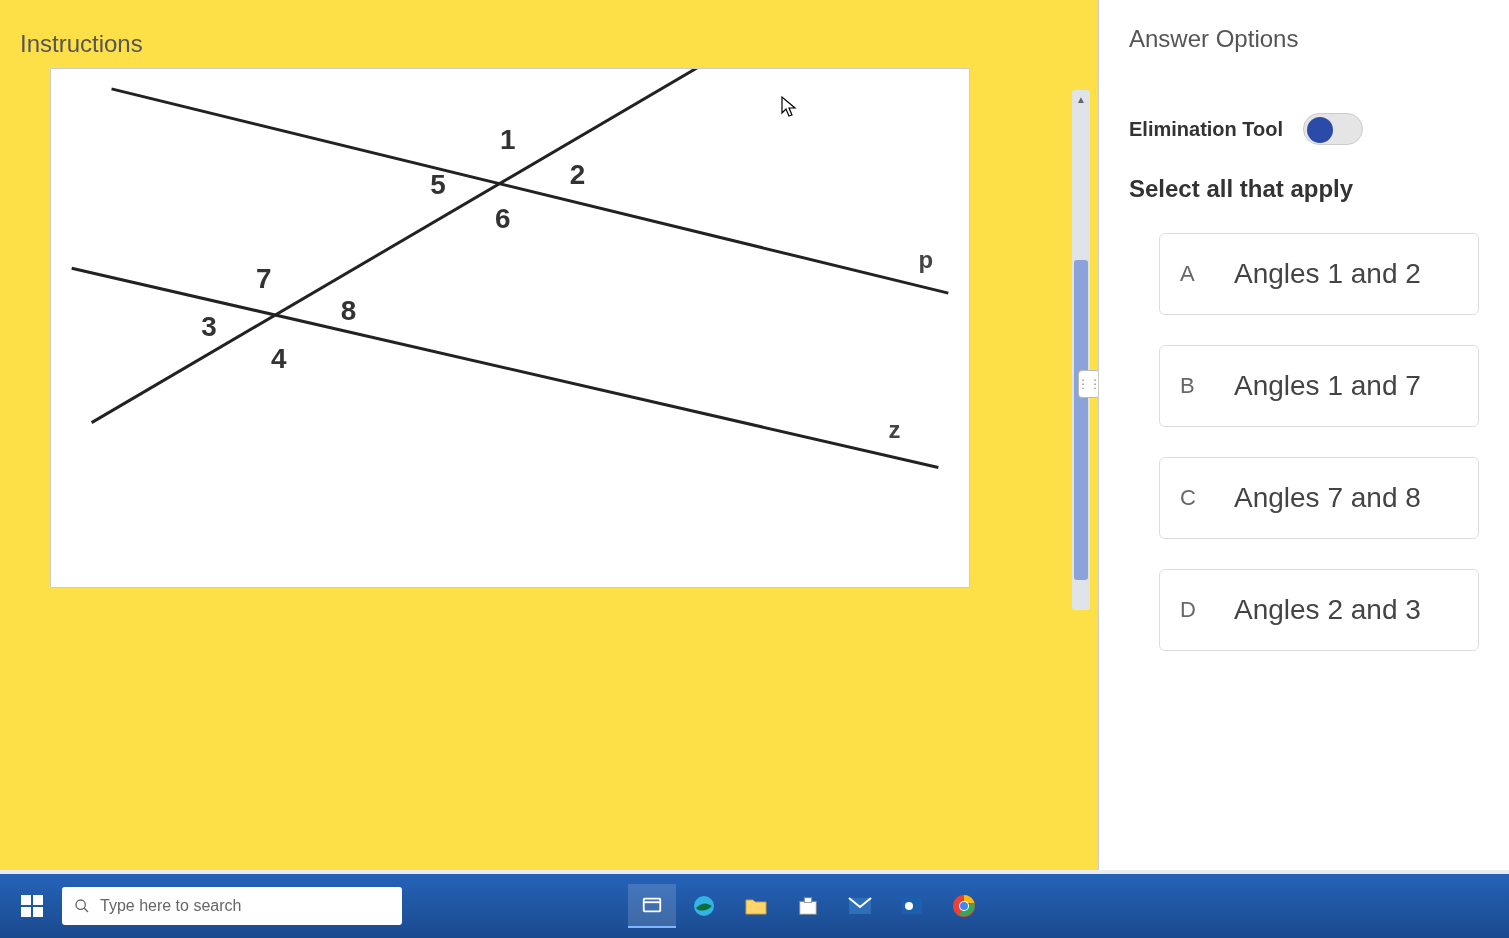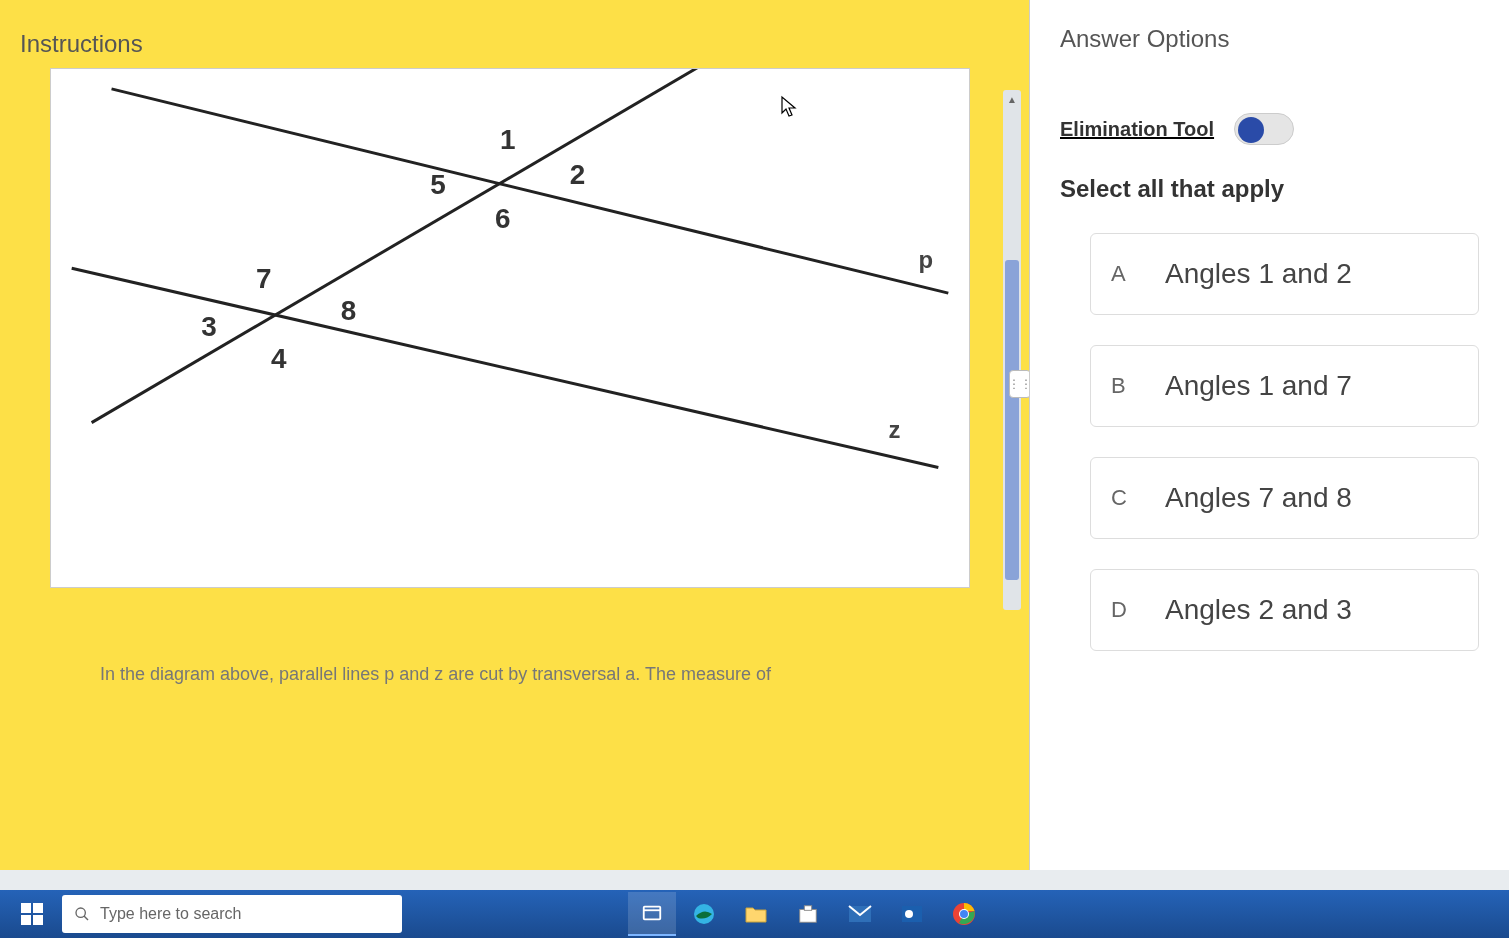--- a/index.html
+++ b/index.html
@@ -80,38 +80,37 @@
       width: 22px;
       height: 28px;
       background: #fff;
       border: 1px solid #bbb;
       border-radius: 4px;
       display: flex; align-items: center; justify-content: center;
       color: #888;
       font-size: 12px;
     }
     .right-panel {
-      width: 480px;
+      width: 411px;
       border-left: 1px solid #ccc;
       padding: 25px 30px;
       background: #fff;
     }
     .answer-options-label {
       font-size: 24px;
       color: #555;
       margin-bottom: 60px;
       font-weight: 500;
     }
     .elim-row {
       display: flex;
       align-items: center;
       justify-content: flex-start;
       gap: 20px;
       margin-bottom: 30px;
-      text-decoration: underline;
     }
     .elim-label {
       font-size: 20px;
       font-weight: bold;
       color: #333;
     }
     .toggle {
       width: 60px;
       height: 32px;
       background: #e5e5e5;
@@ -155,21 +154,21 @@
     .option-text {
       font-size: 28px;
       color: #444;
       font-weight: 500;
     }
     .taskbar {
       position: absolute;
       bottom: 0;
       left: 0;
       right: 0;
-      height: 48px;
+      height: 64px;
       background: linear-gradient(180deg, #2563b8 0%, #1a4a8e 100%);
       display: flex;
       align-items: center;
       padding: 0 8px;
       gap: 6px;
     }
     .start-btn {
       width: 48px;
       height: 44px;
       display: flex; align-items: center; justify-content: center;
@@ -253,21 +252,20 @@
         <text class="angle-label" x="290" y="252">8</text>
         <text class="angle-label" x="150" y="268">3</text>
         <text class="angle-label" x="220" y="300">4</text>
 
         <text class="line-label" x="870" y="200">p</text>
         <text class="line-label" x="840" y="370">z</text>
       </svg>
     </div>
 
     <div class="question-text">
-      <div>In the diagram above, parallel lines p and z are cut by transversal a. The measure of</div>
     </div>
 
     <div class="scrollbar">
       <div class="scroll-up">▲</div>
       <div class="scroll-thumb"></div>
       <div class="scroll-grip">⋮⋮</div>
     </div>
 
     <div class="cursor">
       <svg width="20" height="24" viewBox="0 0 20 24">

